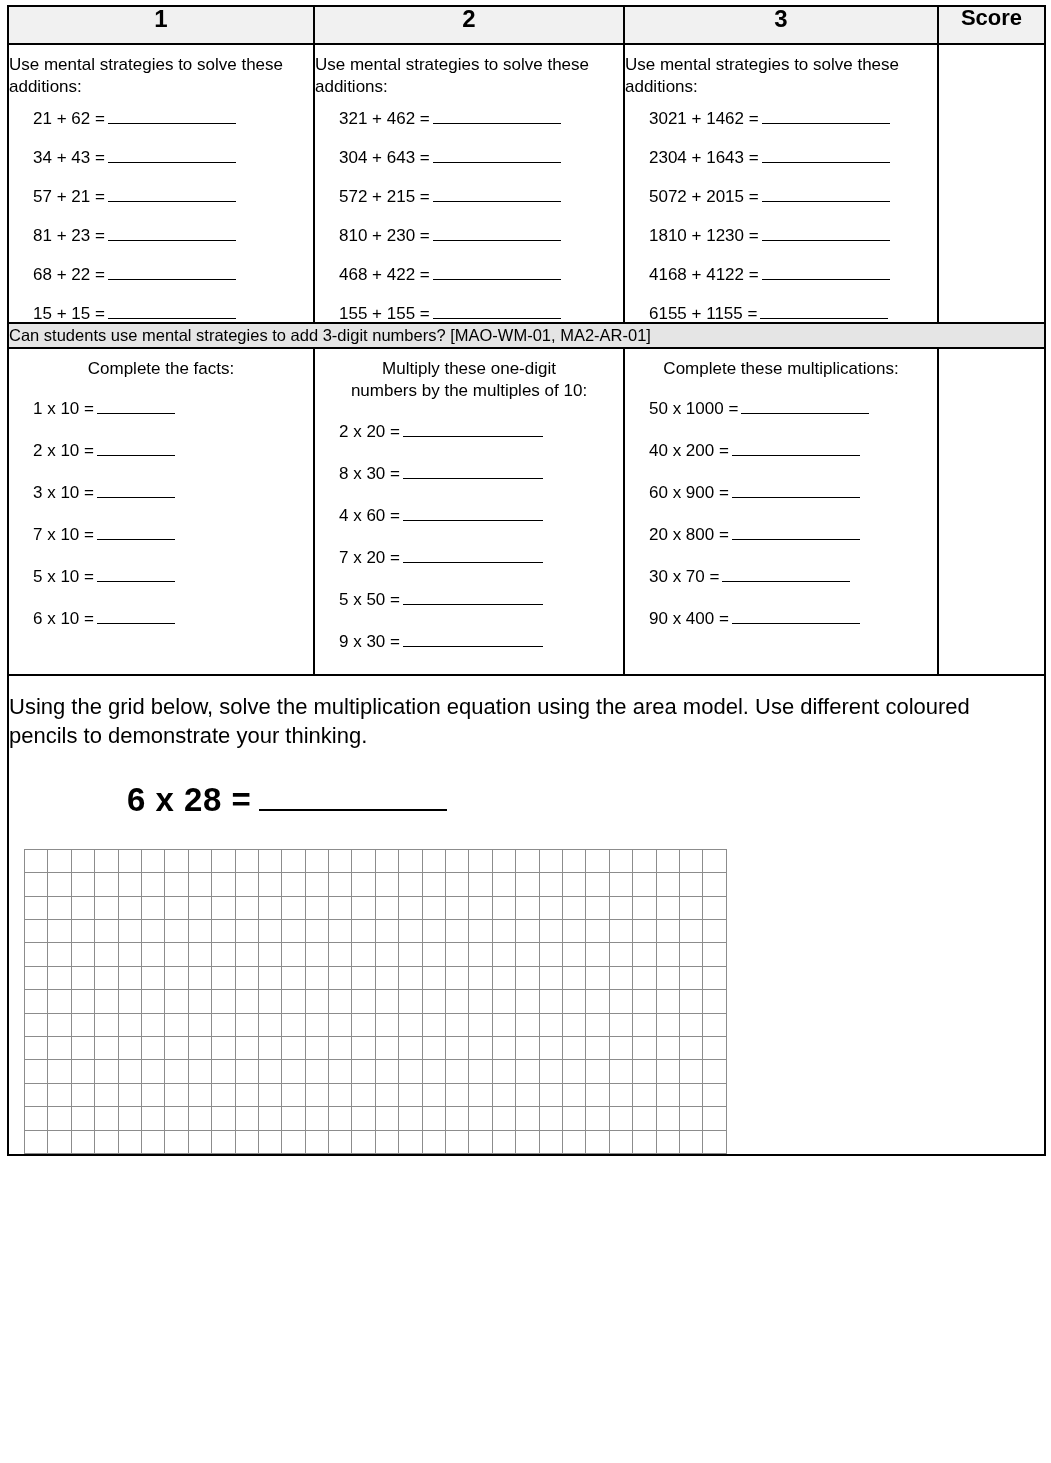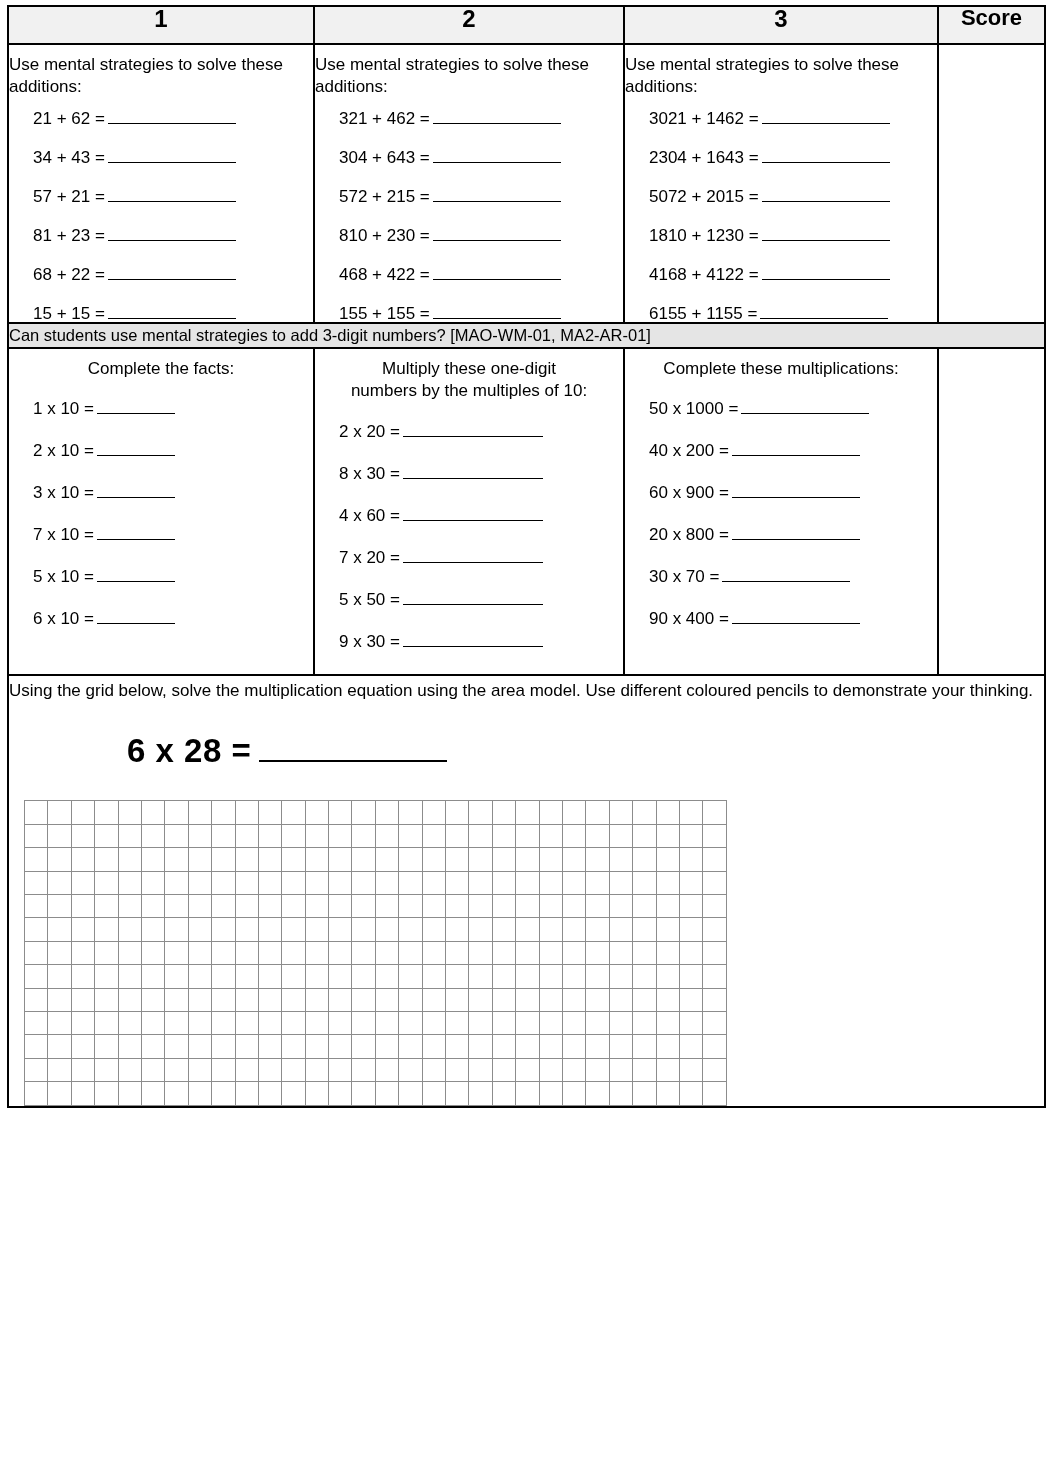--- a/index.html
+++ b/index.html
@@ -97,23 +97,23 @@
     font-size: 16.5px;
     line-height: 1.38;
     padding: 4px 8px 5px 9px;
   }
 
   
   .areacell {
     padding: 16px 14px 20px 12px;
   }
   .area-instruction {
-    font-size: 17px;
+    font-size: 22px;
     line-height: 1.35;
-    margin: 4px 0 30px 0;
+    margin: 16px 0 30px 0;
   }
   .equation-row {
     display: block;
     margin: 0 14px 30px 0;
     padding-left: 118px;
   }
   .equation {
     font-size: 33px;
     font-weight: bold;
     letter-spacing: 0.5px;

